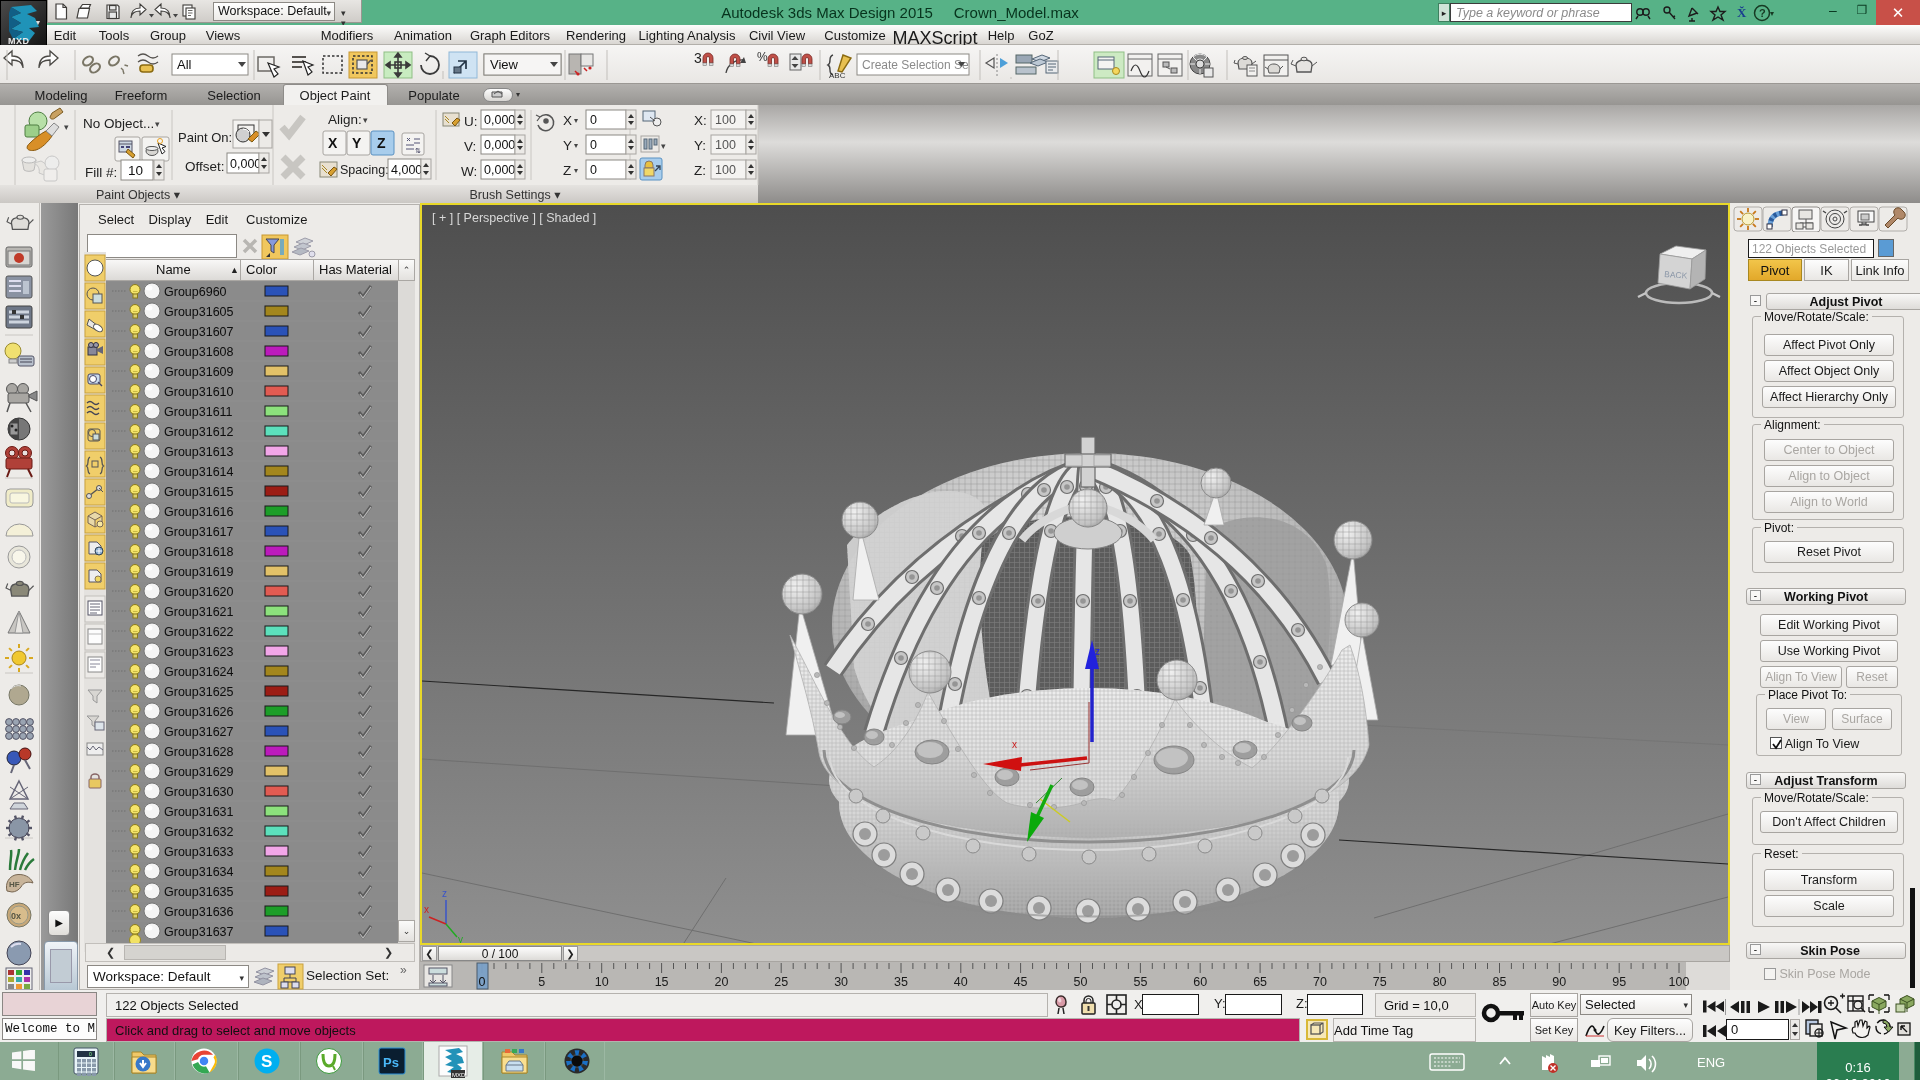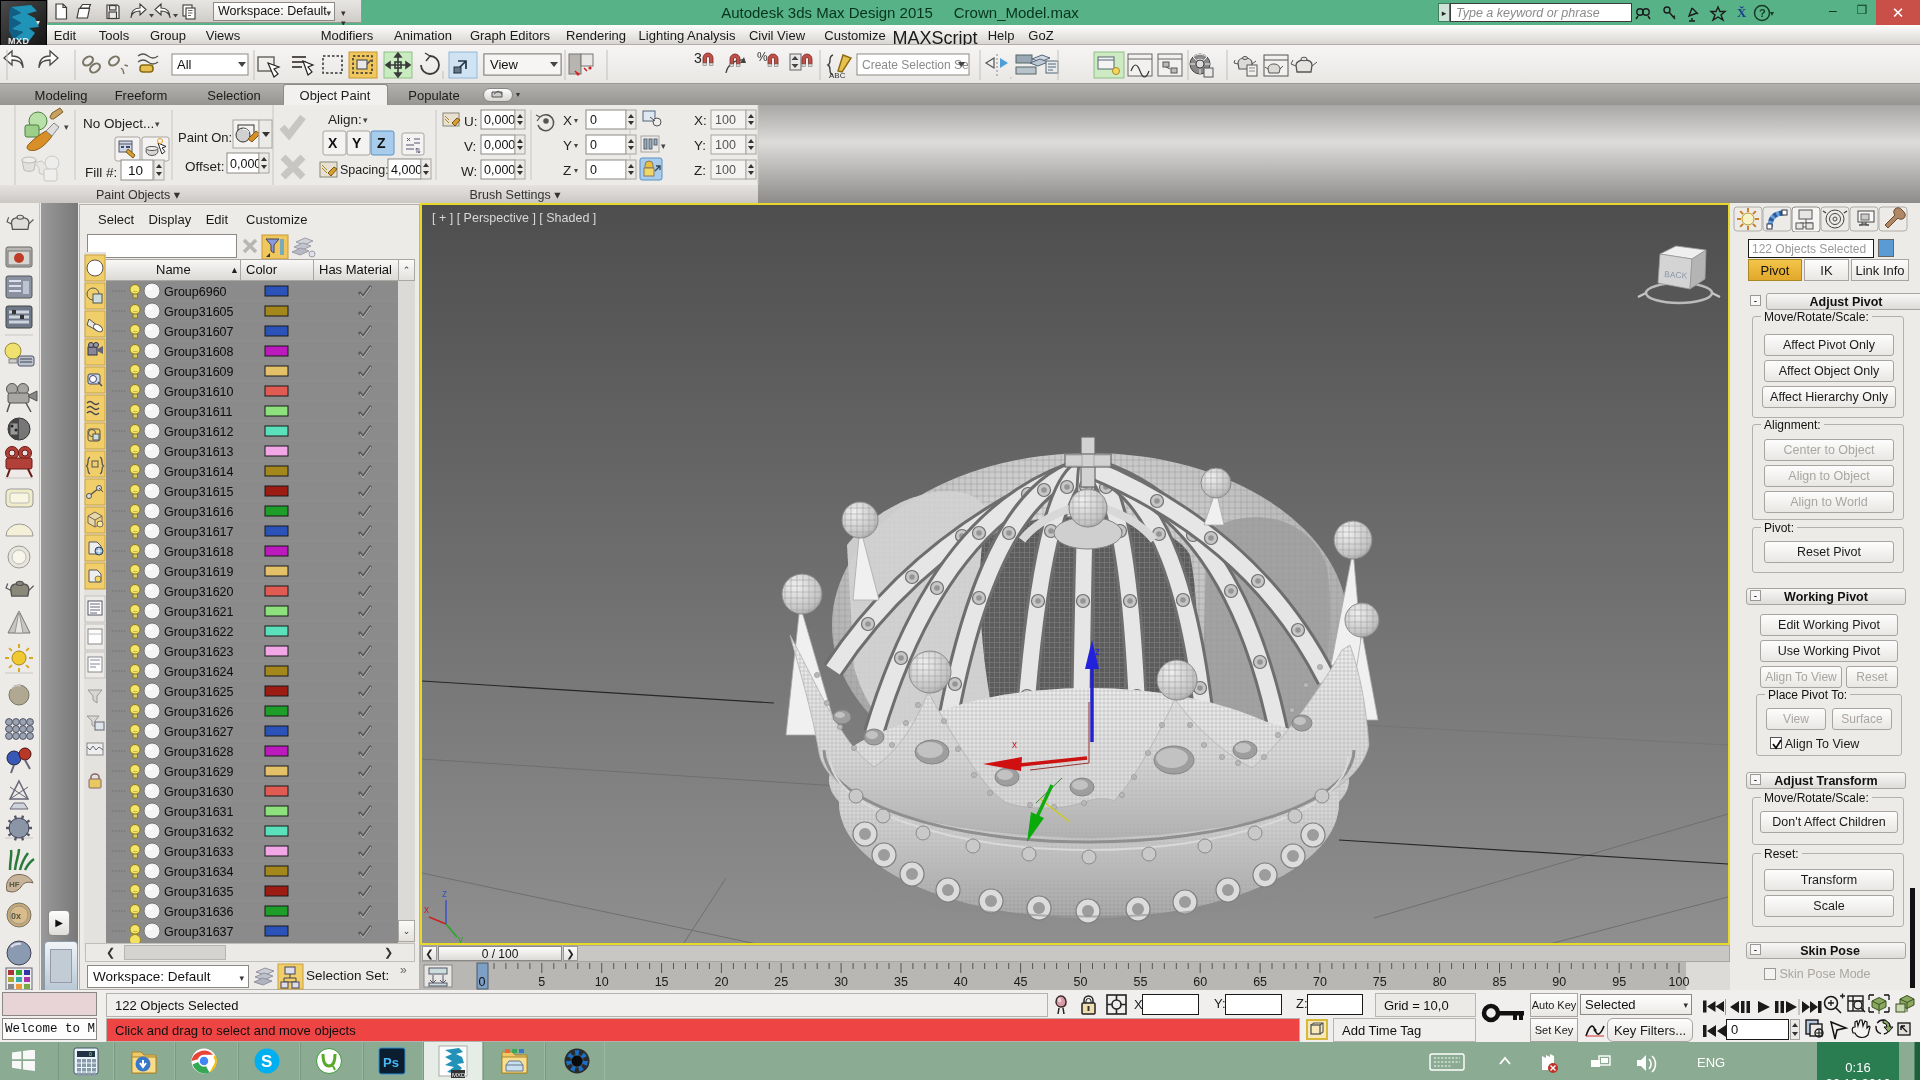--- a/index.html
+++ b/index.html
@@ -1813,21 +1813,21 @@
       <text x="1139.3" y="24" font-size="12.5" fill="#1a1a1a" text-anchor="middle">90</text>
       <text x="1199.2" y="24" font-size="12.5" fill="#1a1a1a" text-anchor="middle">95</text>
       <text x="1259.0" y="24" font-size="12.5" fill="#1a1a1a" text-anchor="middle">100</text>
       <rect x="57" y="1" width="11" height="26" fill="#7aa0c8" stroke="#456" opacity="0.95"></rect>
       <text x="62" y="24" font-size="12.5" fill="#111" text-anchor="middle">0</text>
     </svg>
     <div class="abs" style="left:0;top:990px;width:1920px;height:52px;background:#f0efed;"></div>
     <div class="abs" style="left:2px;top:992px;width:95px;height:24px;background:#e8d3d6;border:1px solid #8a8784;"></div>
     <div class="abs" style="left:2px;top:1018px;width:95px;height:22px;background:#fdfdfd;border:1px solid #8a8784;font-family:'Liberation Mono',monospace;font-size:12.5px;color:#111;padding:3px 2px;white-space:nowrap;overflow:hidden;">Welcome to Mi</div>
     <div class="abs" style="left:106px;top:993px;width:942px;height:24px;border:1px solid #b5b2ae;font-size:13px;color:#111;padding:4px 8px;background:#f0efed;">122 Objects Selected</div>
-    <div class="abs" style="left:106px;top:1018px;width:1194px;height:24px;border:1px solid #b5b2ae;font-size:13px;color:#111;padding:4px 8px;background:#ef4444;">Click and drag to select and move objects</div>
+    <div class="abs" style="left:106px;top:1018px;width:1194px;height:24px;border:1px solid #b5b2ae;font-size:13px;color:#111;padding:4px 8px;background:#be185d;">Click and drag to select and move objects</div>
 <svg class="abs" style="left:1050px;top:992px" width="100" height="28" viewBox="0 0 100 28">
  <g transform="translate(6,4)">
         <path d="M5,0 a5,6 0 0 1 5,6 c0,3 -2,5 -5,5 a5,5.5 0 0 1 -5,-5 a5,6 0 0 1 5,-6 z" fill="#d89aa6" stroke="#3a2a2a" stroke-width="1.5"></path>
         <path d="M3,12 l-1,6 M7,12 l1,6" stroke="#222" stroke-width="1.5"></path>
         <ellipse cx="3.5" cy="4" rx="1.8" ry="2.5" fill="#f0d0d8" transform="rotate(-25 3.5 4)"></ellipse>
       </g>
  <g transform="translate(31,3)">
         <rect x="1" y="8" width="13" height="11" rx="1" fill="#f0dfae" stroke="#222" stroke-width="1.5"></rect>
         <path d="M3,8 v-2.5 a4.5,4.5 0 0 1 9,0 v2.5" fill="none" stroke="#222" stroke-width="1.5"></path>
         <path d="M5,8 v-2 a2.5,2.5 0 0 1 5,0 v2" fill="none" stroke="#222" stroke-width="1"></path>
@@ -1843,21 +1843,21 @@
 <div class="abs field" style="left:1142px;top:994px;width:57px;height:21px;border-color:#1a1a1a;"></div>
     <div class="abs" style="left:1214px;top:996px;font-size:13px;color:#1a1a1a;">Y:</div>
     <div class="abs field" style="left:1225px;top:994px;width:57px;height:21px;border-color:#1a1a1a;"></div>
     <div class="abs" style="left:1296px;top:996px;font-size:13px;color:#1a1a1a;">Z:</div>
     <div class="abs field" style="left:1307px;top:994px;width:56px;height:21px;border-color:#1a1a1a;"></div>
     <div class="abs" style="left:1375px;top:993px;width:101px;height:24px;background:#eceae7;border:1px solid #b8b5b1;font-size:13px;color:#111;padding:4px 8px;">Grid = 10,0</div>
     <div class="abs" style="left:1306px;top:1019px;width:22px;height:21px;background:#f6e8b8;border:2px solid #d8b838;"><svg width="18" height="17">
         <rect x="3" y="4" width="9" height="9" fill="none" stroke="#555" stroke-width="1.3"></rect>
         <path d="M3,4 l3,-2 h9 v9 l-3,2 M12,4 l3,-2" fill="none" stroke="#555" stroke-width="1.1"></path>
       </svg></div>
-    <div class="abs" style="left:1333px;top:1018px;width:143px;height:24px;background:#f0efed;border:1px solid #b8b5b1;font-size:13px;color:#111;padding:4px 8px;">Add Time Tag</div>
+    <div class="abs" style="left:1333px;top:1018px;width:143px;height:24px;background:#f0efed;border:1px solid #b8b5b1;font-size:13px;color:#111;padding:4px 0;">Add Time Tag</div>
     <svg class="abs" style="left:1480px;top:998px" width="50" height="38" viewBox="0 0 50 38">
 <g fill="#111">
         <circle cx="11" cy="15" r="7" fill="none" stroke="#111" stroke-width="4.5"></circle>
         <rect x="17" y="13" width="27" height="4.5"></rect>
         <rect x="33" y="15" width="4" height="7"></rect>
         <rect x="39" y="15" width="4" height="7"></rect>
       </g>
     </svg>
     <div class="abs btn" style="left:1530px;top:993px;width:48px;height:24px;line-height:23px;font-size:11px;border-radius:0;white-space:nowrap;overflow:hidden;">Auto Key</div>
     <div class="abs btn" style="left:1530px;top:1018px;width:48px;height:24px;line-height:23px;font-size:11px;border-radius:0;white-space:nowrap;overflow:hidden;">Set Key</div>

